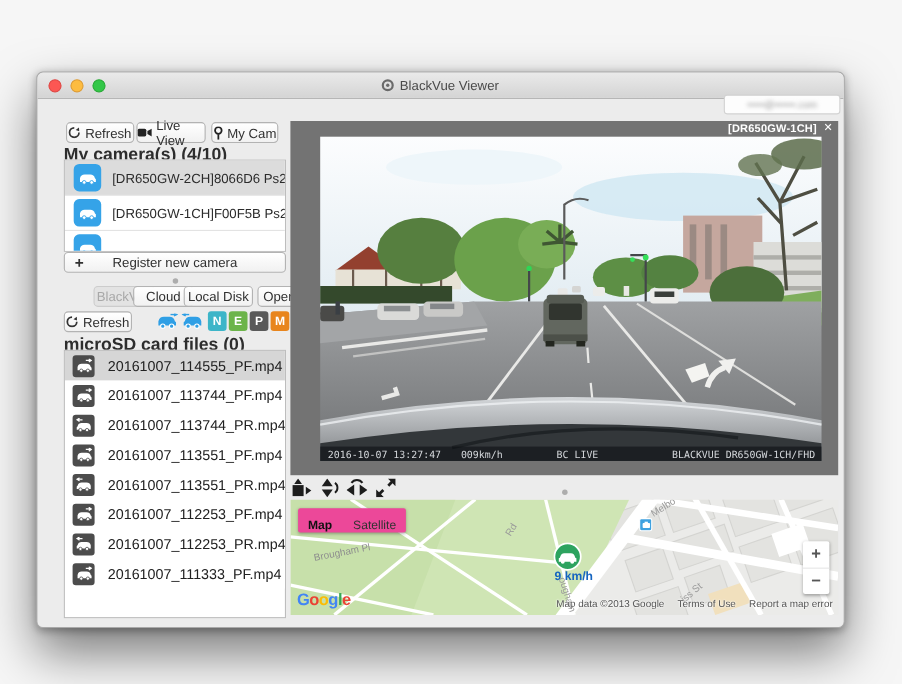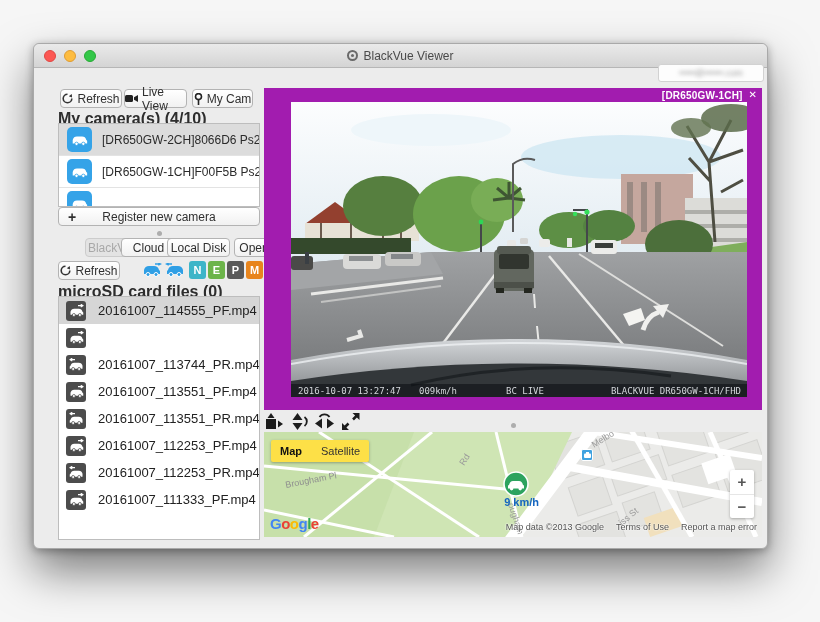--- a/index.html
+++ b/index.html
@@ -1,19 +1,19 @@
 <!DOCTYPE html>
 <html><head>
 <meta charset="utf-8">
 <style>
   * { margin:0; padding:0; box-sizing:border-box; }
   html,body { width:820px; height:622px; background:#f6f6f6; font-family:"Liberation Sans", sans-serif; overflow:hidden; }
   .stage { position:relative; width:820px; height:622px; }
 
-  .window { position:absolute; left:33px; top:43px; width:735px; height:506px;
+  .window { position:absolute; left:33px; top:65px; width:735px; height:506px;
     background:#ececec; border:1px solid #a9a9a9; border-radius:6px;
     box-shadow:0 22px 45px rgba(0,0,0,.5), 0 2px 8px rgba(0,0,0,.3); overflow:hidden; }
 
   .titlebar { position:absolute; left:0; top:0; width:100%; height:24px;
     background:linear-gradient(#eaeaea,#d4d4d4); border-bottom:1px solid #b6b6b6;
     border-radius:6px 6px 0 0; display:flex; align-items:center; }
   .traffic { position:absolute; left:10px; top:6px; display:flex; gap:8px; }
   .tl { width:12px; height:12px; border-radius:50%; display:inline-block; }
   .tl.red { background:#fc5753; border:1px solid #df4744; }
   .tl.yellow { background:#fdbc40; border:1px solid #de9c34; }
@@ -47,37 +47,37 @@
     align-items:center; justify-content:center; flex:0 0 auto; }
   .file-name { font-size:13px; color:#222; white-space:nowrap; }
 
   .splitter { position:absolute; display:flex; align-items:center; justify-content:center; }
   .splitter .dot { width:5px; height:5px; border-radius:50%; background:#adadad; }
 
   .badge { width:17px; height:18px; border-radius:3px; color:#fff; font-size:11px; font-weight:bold;
     display:flex; align-items:center; justify-content:center; }
 
   
-  .video-box { position:absolute; left:230px; top:44px; width:498px; height:322px; background:#a21caf;padding-left:15px; }
+  .video-box { position:absolute; left:230px; top:44px; width:498px; height:322px; background:#737373;padding-left:15px; }
   .video-titlebar { position:absolute; left:0; top:0; width:100%; height:14px; display:flex;
     align-items:center; justify-content:flex-end; gap:6px; padding-right:5px; }
   .video-cam-label { color:#fff; font-size:10px; font-weight:bold; letter-spacing:.2px; }
   .video-close { color:#fff; font-size:10px; line-height:10px; }
   .scene { position:absolute; left:27px; top:14px; width:456px; height:295px; }
 
   .account-blur { position:absolute; left:624px; top:20px; width:106px; height:18px; background:#fdfdfd;
     border:1px solid #d2d2d2; border-radius:3px; display:flex; align-items:center; justify-content:center; overflow:hidden;}
   .account-blur span { font-size:9px; color:#9a9a9a; filter:blur(2px); white-space:nowrap; }
 
   .controls { position:absolute; left:231px; top:367px; height:20px; display:flex; align-items:center; gap:7px; }
 
   
   .map { position:absolute; left:230px; top:388px; width:498px; height:105px; background:#ebebe9; overflow:hidden; }
-  .map-type-ctl { position:absolute; left:7px; top:8px; height:22px; display:flex; background:#fde047;
-    box-shadow:0 1px 3px rgba(0,0,0,.3); border-radius:2px; font-size:11px; align-items:center; }
+  .map-type-ctl { position:absolute; left:7px; top:8px; height:22px; display:flex; background:#ec4899;
+    box-shadow:0 1px 3px rgba(0,0,0,.3); border-radius:2px; font-size:11px; align-items:flex-end; }
   .map-type-ctl .seg { padding:0 9px; display:flex; align-items:center; color:#333; }
   .map-type-ctl .seg.active { font-weight:bold; color:#111; }
   .map-type-ctl .sep { width:1px; background:#e6e6e6; }
   .zoom-ctl { position:absolute; right:8px; top:38px; width:24px; height:48px; background:#fff;
     border-radius:2px; box-shadow:0 1px 3px rgba(0,0,0,.3); display:flex; flex-direction:column; }
   .zoom-ctl div { flex:1; display:flex; align-items:center; justify-content:center; font-size:15px;
     color:#565656; font-weight:bold; }
   .zoom-ctl .zdiv { flex:0 0 1px; background:#e6e6e6; }
   .google-logo { position:absolute; left:6px; bottom:5px; font-size:15px; font-weight:bold; letter-spacing:-0.5px; }
   .google-logo span:nth-child(1){color:#4285F4}.google-logo span:nth-child(2){color:#EA4335}
@@ -227,20 +227,21 @@
         </div>
         <div class="file-row">
           <span class="file-icon">
             <svg width="15" height="13" viewBox="0 0 20 17">
               <path d="M2 10 q1-4 5-4 h6 q4 0 5 4 l1 1 v3 h-17 v-3 Z" fill="#fff"></path>
               <circle cx="6.5" cy="14.5" r="2" fill="#fff" stroke="#4c4c4c" stroke-width="1"></circle>
               <circle cx="14.5" cy="14.5" r="2" fill="#fff" stroke="#4c4c4c" stroke-width="1"></circle>
               <path d="M12 2 h6 M15.6 0 L18.6 2 L15.6 4" stroke="#fff" stroke-width="1.5" fill="none"></path>
             </svg>
           </span>
+          <span class="file-name">20161007_113744_PF.mp4</span>
         </div>
         <div class="file-row">
           <span class="file-icon">
             <svg width="15" height="13" viewBox="0 0 20 17" style="transform:scaleX(-1)">
               <path d="M2 10 q1-4 5-4 h6 q4 0 5 4 l1 1 v3 h-17 v-3 Z" fill="#fff"></path>
               <circle cx="6.5" cy="14.5" r="2" fill="#fff" stroke="#4c4c4c" stroke-width="1"></circle>
               <circle cx="14.5" cy="14.5" r="2" fill="#fff" stroke="#4c4c4c" stroke-width="1"></circle>
               <path d="M12 2 h6 M15.6 0 L18.6 2 L15.6 4" stroke="#fff" stroke-width="1.5" fill="none"></path>
             </svg>
           </span>

